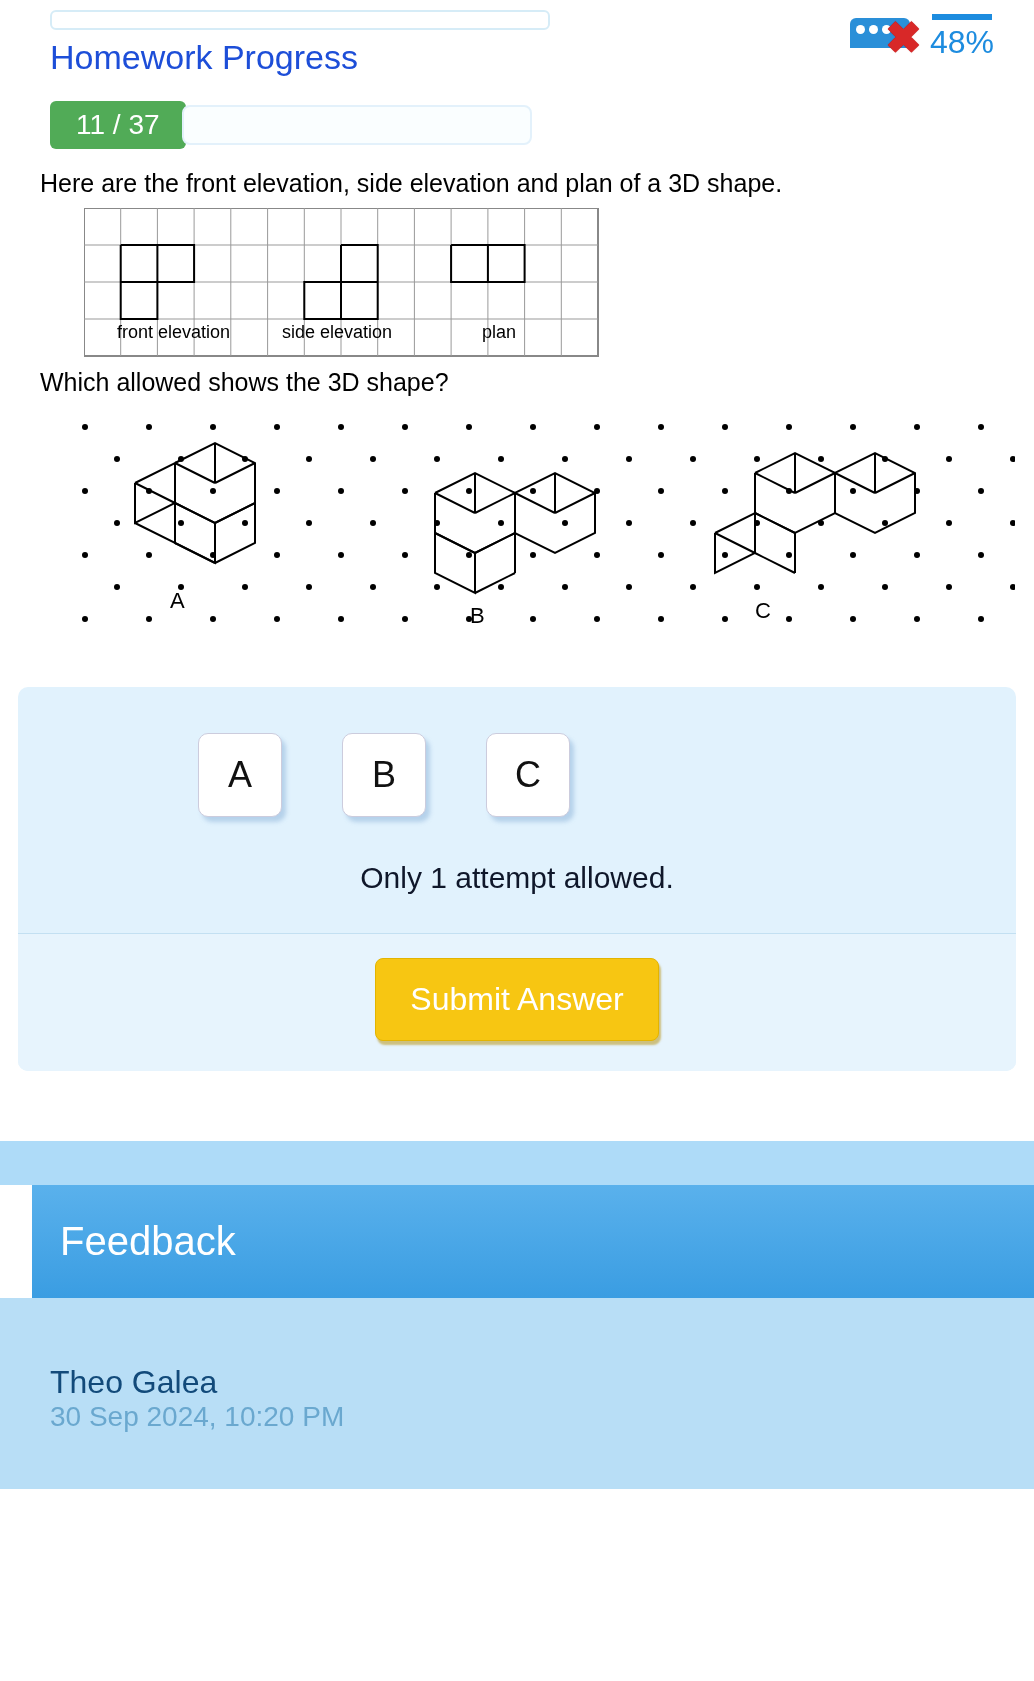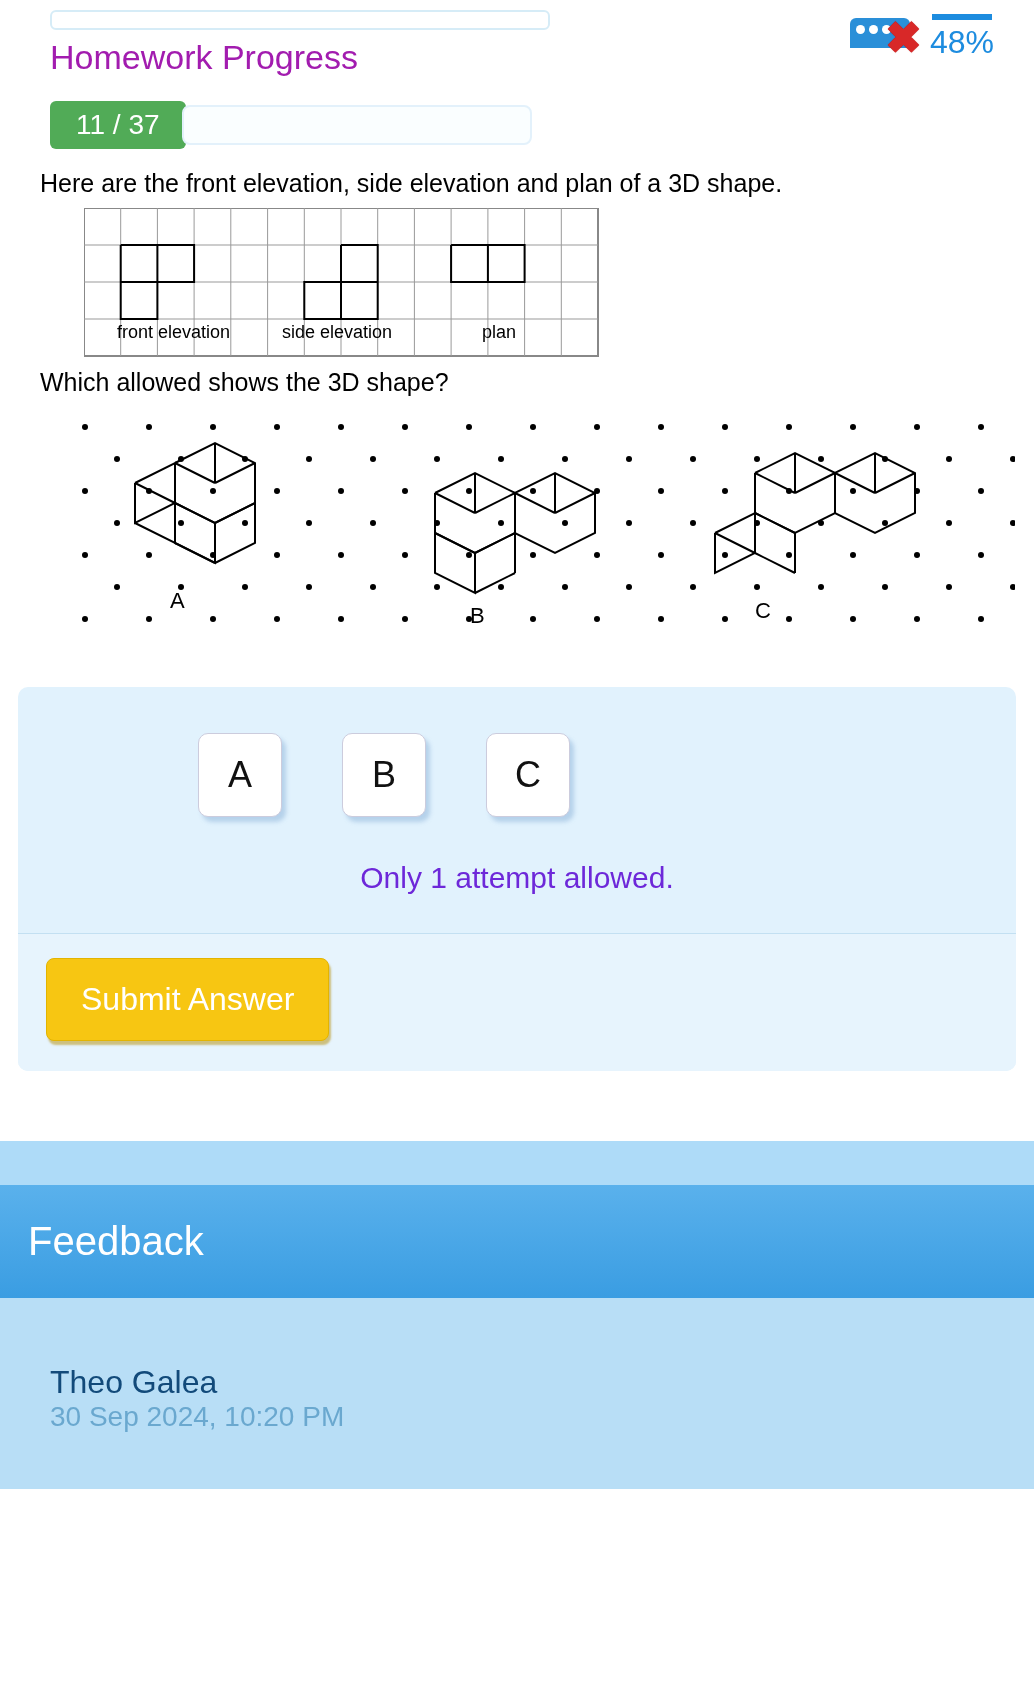--- a/index.html
+++ b/index.html
@@ -10,21 +10,21 @@
     margin: 0 auto;
     color: #222;
   }
   .top-area { padding: 10px 40px 0 50px; position: relative; }
   .top-row { display: flex; align-items: flex-start; justify-content: space-between; }
   .prev-bar {
     height: 20px; width: 500px; background: #fff;
     border: 2px solid #d6ecf7; border-radius: 6px;
     margin-bottom: 8px;
   }
-  .progress-title { color: #a21caf; font-size: 34px; font-weight: 400; margin-bottom: 8px; }
+  .progress-title { color: #1d4ed8; font-size: 34px; font-weight: 400; margin-bottom: 8px; }
   .progress-row { display: flex; align-items: center; margin-top: 24px; }
   .progress-badge {
     background: #51ab57; color: #fff; font-size: 28px;
     padding: 8px 26px; border-radius: 6px; white-space: nowrap;
   }
   .progress-track {
     flex: 0 0 350px; height: 40px; background: #fafeff;
     border: 2px solid #e3f1fb; border-radius: 8px; margin-left: -4px;
   }
   .top-icons { display: flex; align-items: center; gap: 20px; padding-top: 4px;}
@@ -54,37 +54,38 @@
     padding: 46px 0 0 0;
   }
   .choice-row { display: flex; gap: 60px; justify-content: flex-start; padding-left: 180px; }
   .choice-btn {
     width: 84px; height: 84px; background: #fff; border: 1px solid #ccd;
     border-radius: 10px; font-size: 36px; color: #111; font-weight: 400;
     display: flex; align-items: center; justify-content: center;
     box-shadow: 4px 5px 4px rgba(100,150,200,0.35);
     cursor: pointer;
   }
-  .attempt-note { color: #6d28d9; font-size: 30px; text-align: center; padding: 44px 7px 38px; }
+  .attempt-note { color: #0f172a; font-size: 30px; text-align: center; padding: 44px 7px 38px; }
   .submit-row {
-    border-top: 1px solid #c3e0f2; padding: 24px 28px 30px; display: flex; justify-content: flex-start;
+    border-top: 1px solid #c3e0f2; padding: 24px 28px 30px; display: flex; justify-content: center;
     background: #e7f4fd; border-radius: 0 0 10px 10px;
   }
   .submit-btn {
     background: #f7c612; color: #fff; font-size: 32px;
     padding: 22px 34px; border: 1px solid #e3b400;
     border-radius: 8px; cursor: pointer;
     box-shadow: 2px 4px 2px rgba(180,140,0,0.5);
   }
 
   .spacer-band { height: 44px; background: #aedbf8; margin-top: 70px; }
   .feedback-header {
     background: linear-gradient(#5ab1ec, #3a9de2);
     color: #fff; font-size: 40px; font-weight: 500;
     padding: 34px 28px;
+    margin-left: 32px;
   }
   .feedback-body { background: #b8def6; padding: 66px 50px 56px; }
   .feedback-name { color: #124a7a; font-size: 32px; }
   .feedback-time { color: #6aa8cf; font-size: 28px; }
 
   .badge-icon { position: relative; width: 60px; height: 40px; }
   .badge-base {
     width: 60px; height: 30px; background: #2a8fd8; border-radius: 6px 6px 0 0;
     position: relative;
   }

